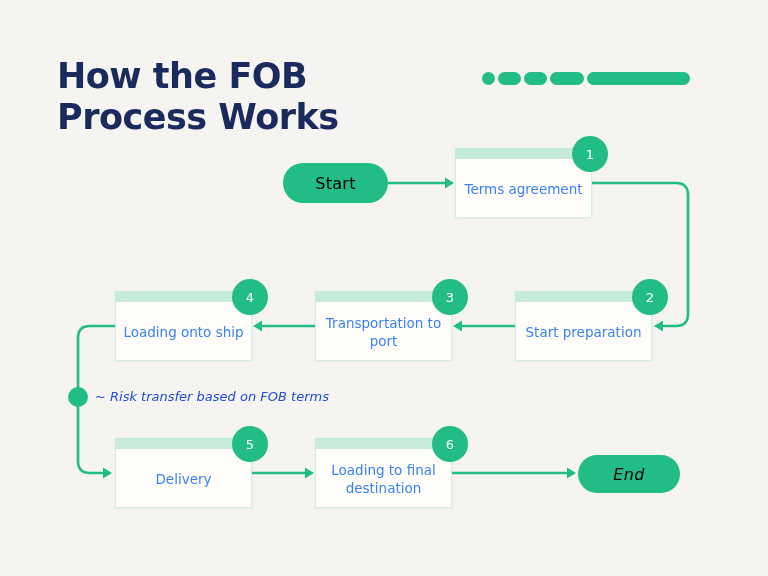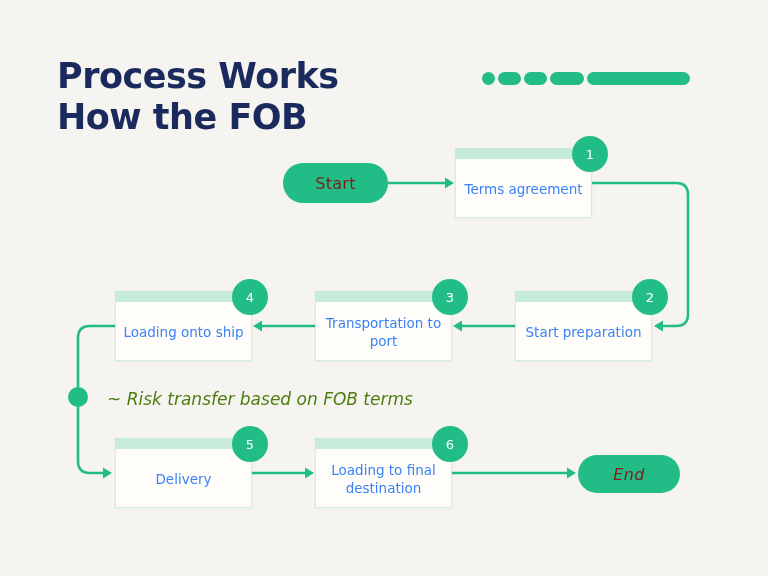--- a/index.html
+++ b/index.html
@@ -27,21 +27,21 @@
   .decor .d-b3{width:34px;}
   .decor .d-b4{width:103px;}
 
   
   svg.connectors{position:absolute;left:0;top:0;z-index:1;pointer-events:none;}
   .conn{fill:none;stroke:#22bd86;stroke-width:2.6px;}
   .head{fill:#22bd86;stroke:none;}
 
   
   .pill{
-    position:absolute;z-index:2;background:#22bd86;color:#7f1d1d;
+    position:absolute;z-index:2;background:#22bd86;color:#000000;
     display:flex;align-items:center;justify-content:center;
     font-size:16px;font-weight:500;letter-spacing:0.3px;
   }
   .pill.start{left:283px;top:163px;width:105px;height:40px;border-radius:20px;}
   .pill.end{left:578px;top:455px;width:102px;height:38px;border-radius:19px;font-style:italic;}
 
   
   .card{
     position:absolute;z-index:2;width:137px;height:70px;
     background:#fffdf9;border:1.5px solid #cfeee0;
@@ -65,33 +65,32 @@
   .c1{left:455px;top:148px;}
   .c2{left:515px;top:291px;}
   .c3{left:315px;top:291px;}
   .c4{left:115px;top:291px;}
   .c5{left:115px;top:438px;}
   .c6{left:315px;top:438px;}
 
   
   .annotation{
     position:absolute;left:95px;top:389px;z-index:2;
-    font-size:17px;font-style:italic;font-weight:500;color:#4d7c0f;
+    font-size:13px;font-style:italic;font-weight:500;color:#1d4ed8;
     white-space:nowrap;
-    margin-left:12px;
   }
 </style>
 </head>
 <body>
 
 <div class="stage">
 
   <div class="title">
+    <div>How the FOB</div>
     <div>Process Works</div>
-    <div>How the FOB</div>
   </div>
 
   <div class="decor">
     <span class="shape d-dot"></span>
     <span class="shape d-b1"></span>
     <span class="shape d-b2"></span>
     <span class="shape d-b3"></span>
     <span class="shape d-b4"></span>
   </div>
 

